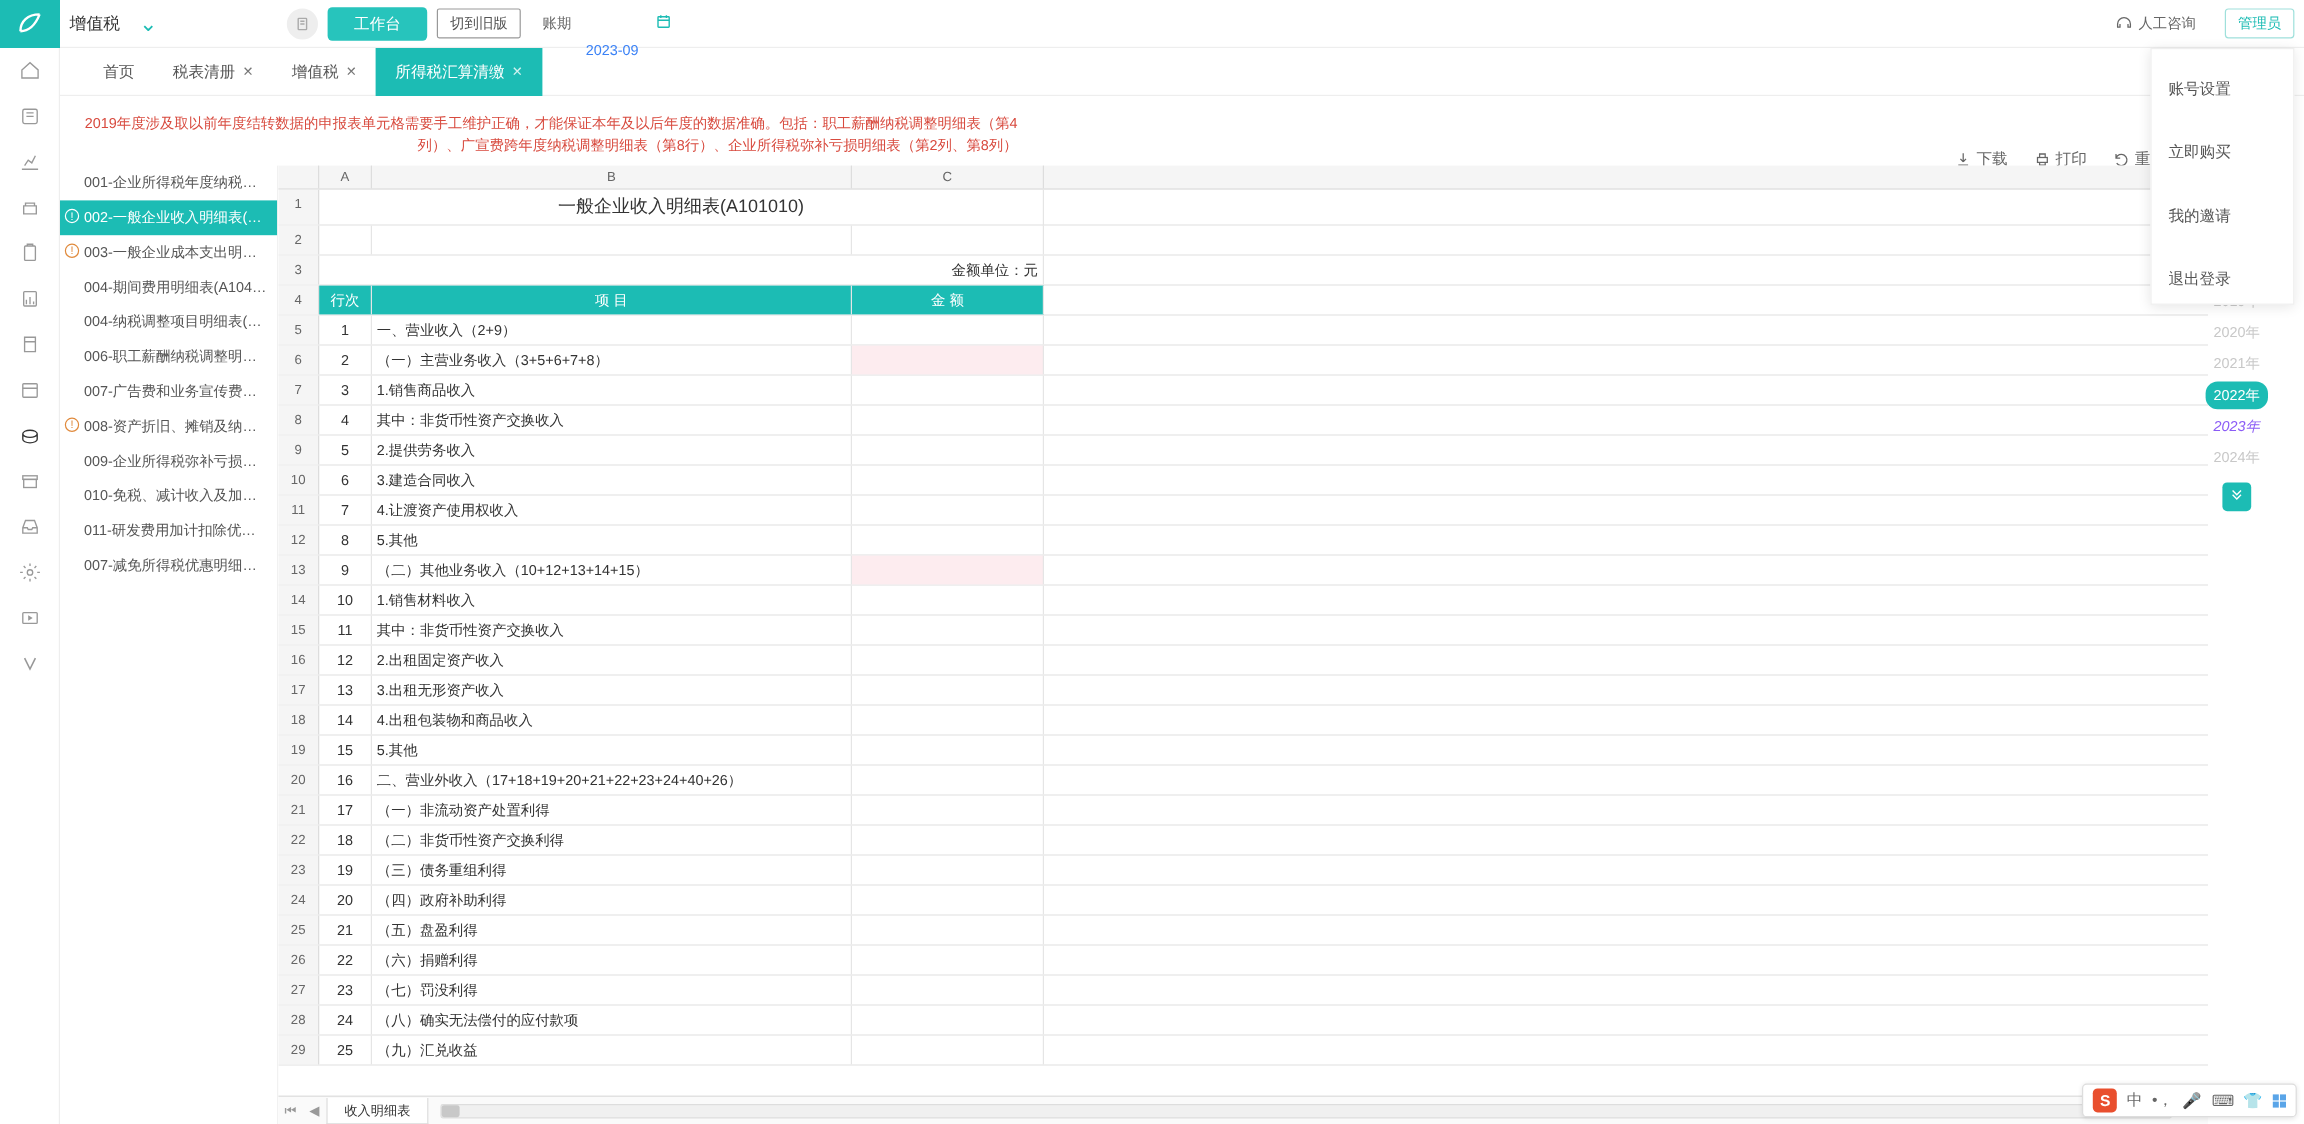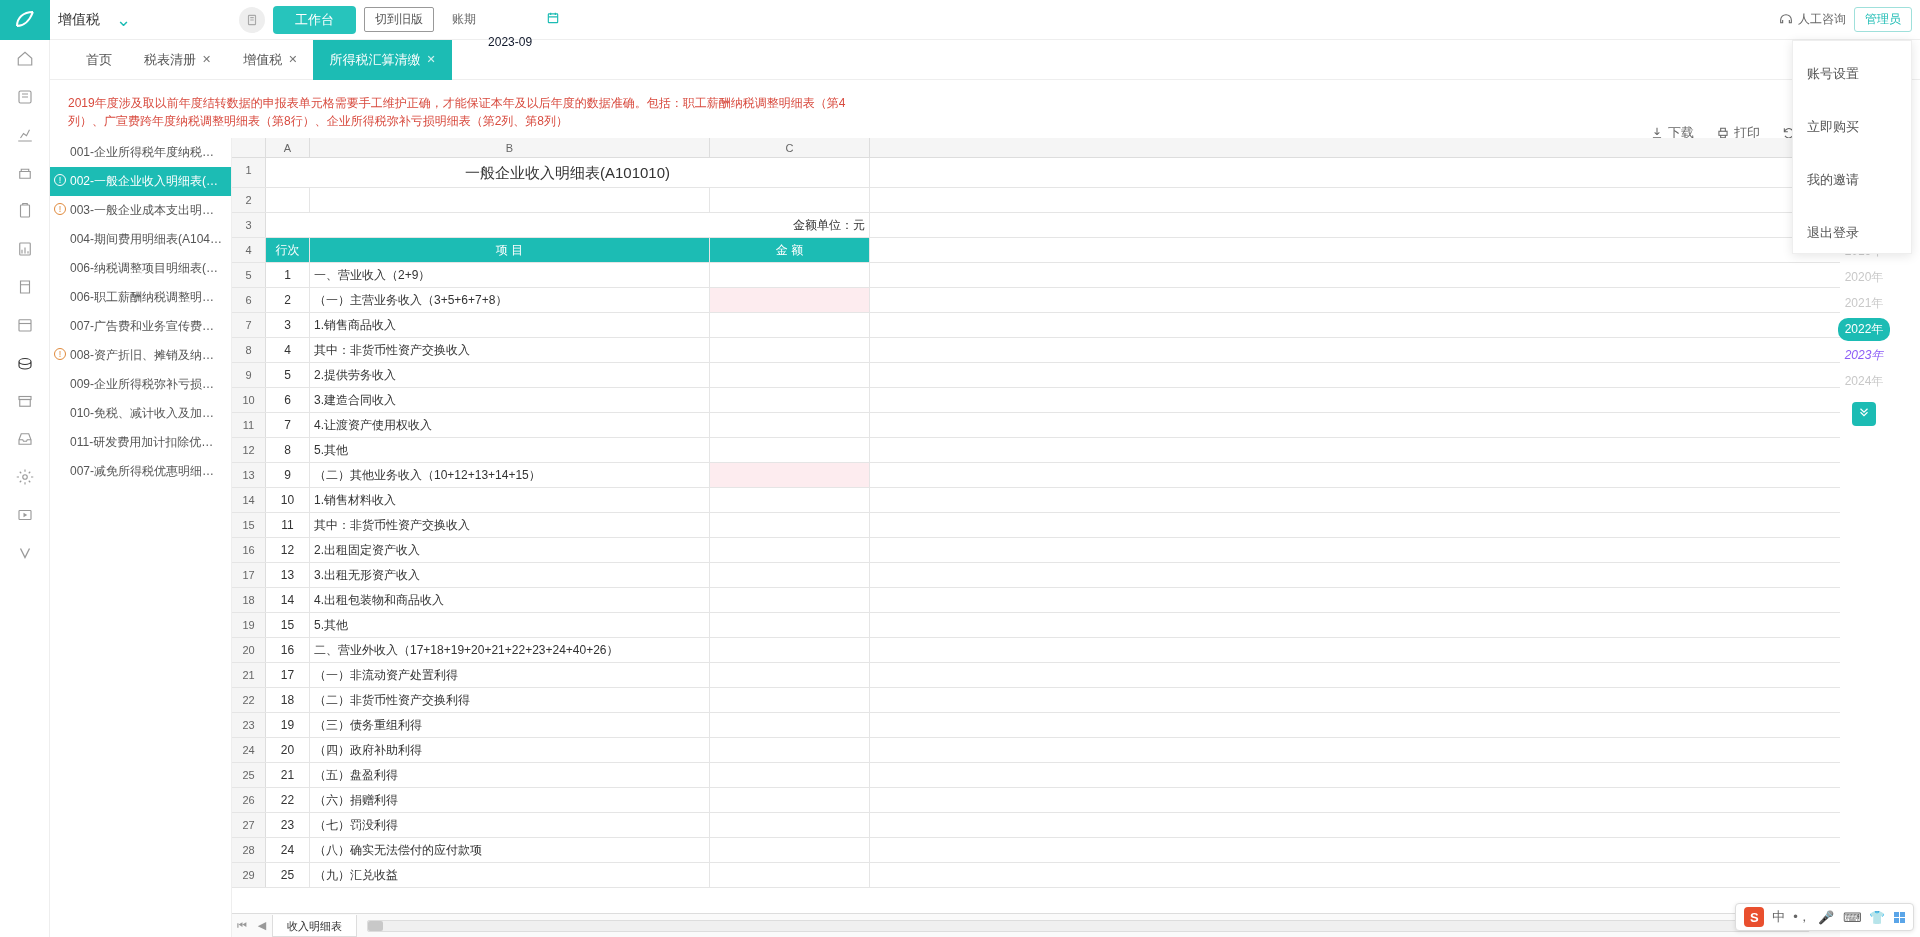--- a/index.html
+++ b/index.html
@@ -14,34 +14,34 @@
 .left-rail .rail-item svg { width: 18px; height: 18px; }
 
 
 .header { position: absolute; left: 50px; top: 0; right: 0; height: 40px; background: #fff; border-bottom: 1px solid #eee; display: flex; align-items: center; padding: 0 8px; gap: 8px; }
 .header .title { font-size: 14px; color: #333; margin-right: 8px; }
 .header .dropdown-caret { color: #1cbcb4; font-size: 18px; cursor: pointer; }
 .header .circle-btn { width: 26px; height: 26px; border-radius: 50%; background: #eee; display: flex; align-items: center; justify-content: center; color: #aaa; cursor: pointer; margin-left: 100px; }
 .header .workbench-btn { background: #27c4bc; color: #fff; padding: 5px 22px; border-radius: 4px; border: none; font-size: 13px; cursor: pointer; }
 .header .switch-old { border: 1px solid #999; padding: 3px 10px; border-radius: 2px; color: #555; font-size: 12px; cursor: pointer; background: #fff; }
 .header .period-label { color: #666; margin-left: 10px; }
-.header .period-value { color: #0f172a; margin-left: 4px; margin-top: 44px; }
+.header .period-value { color: #3b82f6; margin-left: 4px; margin-top: 44px; }
 .header .cal-icon { color: #1cbcb4; margin-left: 6px; cursor: pointer; }
 .header .spacer { flex: 1; }
-.header .consult { display: flex; align-items: flex-end; gap: 4px; color: #666; cursor: pointer; }
+.header .consult { display: flex; align-items: flex-end; gap: 4px; color: #666; cursor: pointer; margin-right: 16px; }
 .header .admin-btn { border: 1px solid #9fe0db; color: #1cbcb4; padding: 3px 10px; border-radius: 3px; cursor: pointer; background: #fff; font-size: 12px; }
 
 
 .tabs { position: absolute; left: 50px; top: 40px; right: 0; height: 40px; border-bottom: 1px solid #eee; display: flex; align-items: center; padding-left: 20px; }
 .tab { padding: 0 16px; height: 40px; display: flex; align-items: center; gap: 6px; font-size: 13px; color: #555; cursor: pointer; }
 .tab.active { background: #1cbcb4; color: #fff; }
 .tab .close { font-size: 11px; color: inherit; opacity: .8; cursor: pointer; }
 
 
-.toolbar { position: absolute; left: 50px; top: 80px; right: 76px; padding: 14px 18px 10px 18px; display: flex; align-items: flex-start; }
+.toolbar { position: absolute; left: 50px; top: 80px; right: 97px; padding: 14px 18px 10px 18px; display: flex; align-items: flex-start; text-align: right; }
 .notice { color: #d84a3e; font-size: 12px; line-height: 18px; max-width: 780px; }
 .tool-actions { margin-left: auto; display: flex; align-items: center; gap: 22px; color: #666; font-size: 13px; padding-top: 30px; }
 .tool-actions .act { display: flex; align-items: center; gap: 4px; cursor: pointer; }
 
 
 .content { position: absolute; left: 50px; top: 138px; right: 80px; bottom: 0; display: flex; }
 
 
 .form-list { width: 182px; background: #fff; border-right: 1px solid #eee; overflow: hidden; }
 .form-item { padding: 6px 8px 6px 20px; font-size: 12px; color: #555; cursor: pointer; white-space: nowrap; overflow: hidden; text-overflow: ellipsis; position: relative; }
@@ -262,21 +262,21 @@
       </div>
   </div>
 </div>
 
 <div class="content">
   <div class="form-list" id="formList">
       <div class="form-item"><span>001-企业所得税年度纳税申...</span></div>
       <div class="form-item selected"><span class="warn">!</span><span>002-一般企业收入明细表(A1...</span></div>
       <div class="form-item"><span class="warn">!</span><span>003-一般企业成本支出明细...</span></div>
       <div class="form-item"><span>004-期间费用明细表(A1040...</span></div>
-      <div class="form-item"><span>006-纳税调整项目明细表(A1...</span></div>
+      <div class="form-item"><span>004-纳税调整项目明细表(A1...</span></div>
       <div class="form-item"><span>006-职工薪酬纳税调整明细...</span></div>
       <div class="form-item"><span>007-广告费和业务宣传费跨...</span></div>
       <div class="form-item"><span class="warn">!</span><span>008-资产折旧、摊销及纳税...</span></div>
       <div class="form-item"><span>009-企业所得税弥补亏损明...</span></div>
       <div class="form-item"><span>010-免税、减计收入及加计...</span></div>
       <div class="form-item"><span>011-研发费用加计扣除优惠...</span></div>
       <div class="form-item"><span>007-减免所得税优惠明细表(...</span></div>
     </div>
   <div class="sheet-wrap">
     <div class="col-headers">

